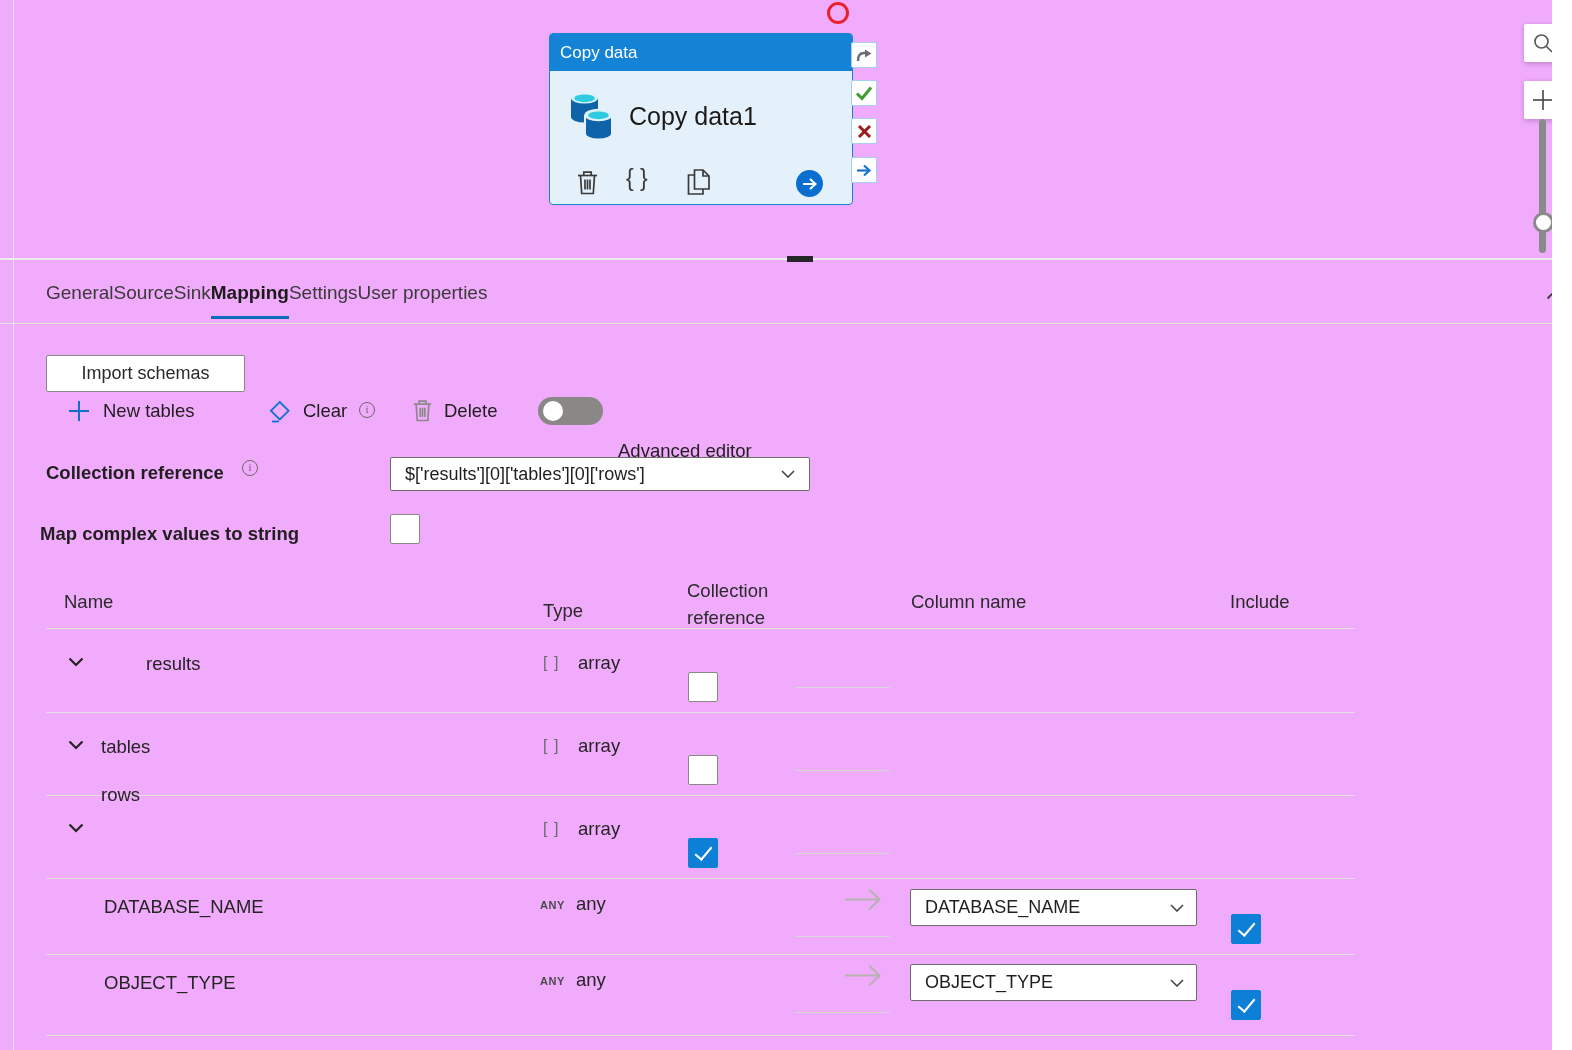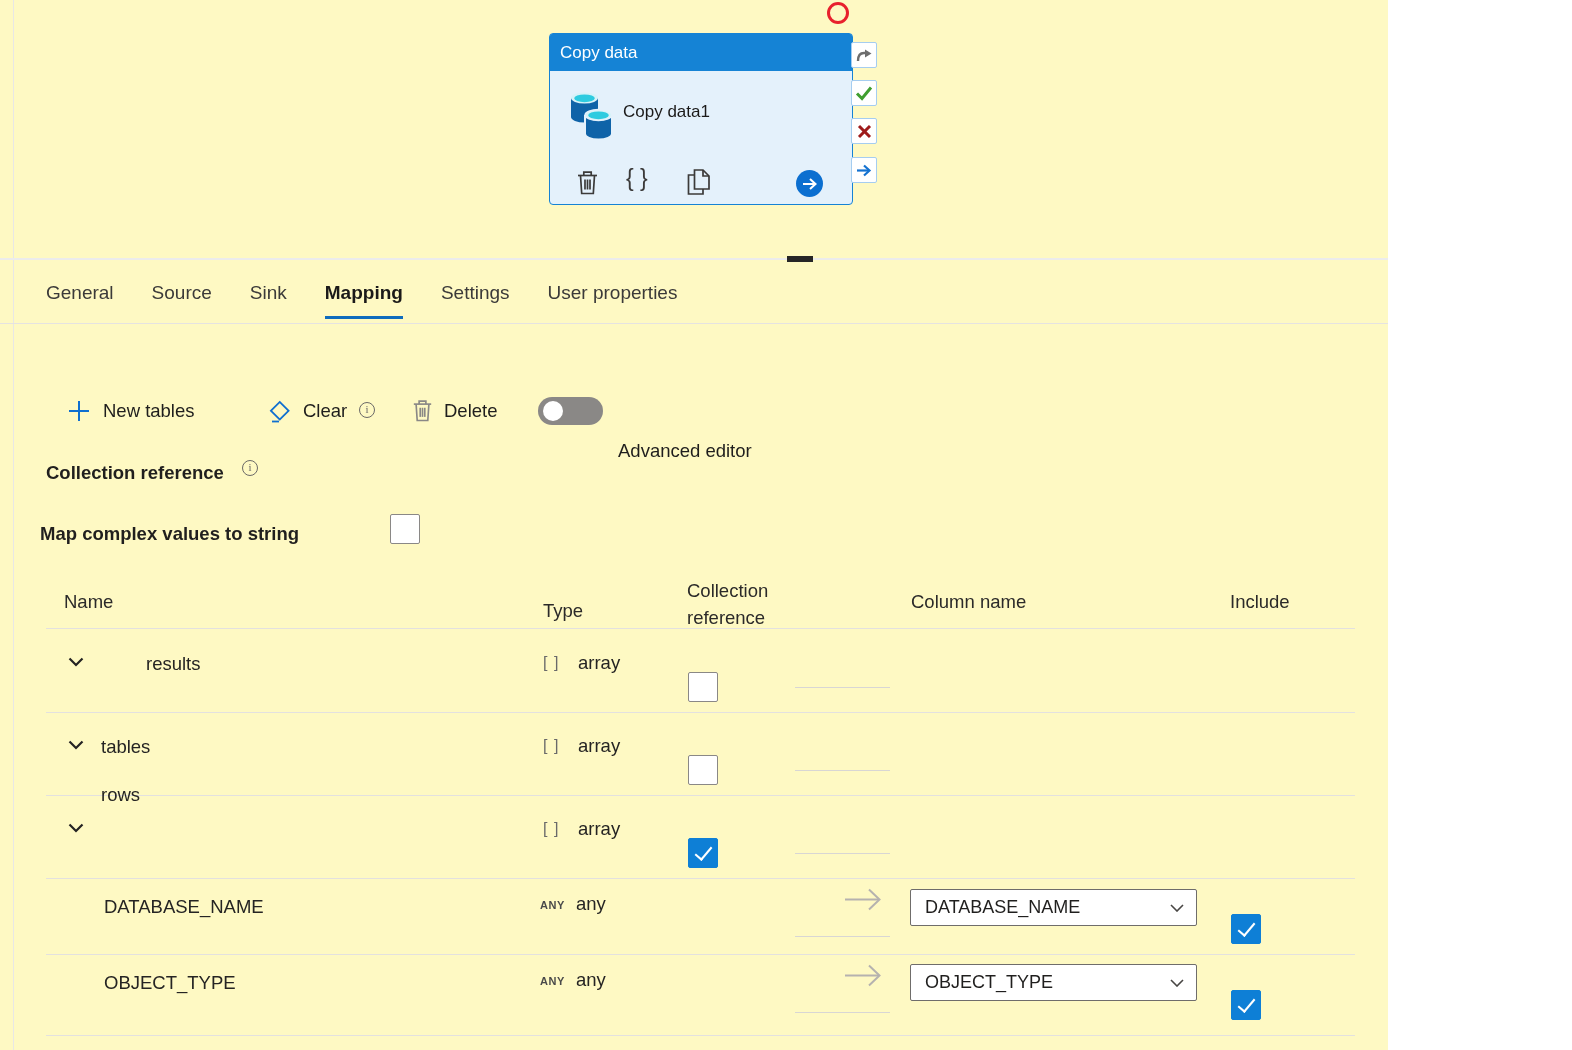--- a/index.html
+++ b/index.html
@@ -1,39 +1,39 @@
 <!DOCTYPE html>
 <html><head>
 <meta charset="utf-8">
 <style>
   html,body{margin:0;padding:0;background:#fff;}
-  #root{position:relative;width:1388px;height:1050px;overflow:hidden;background:#fef9c3;
+  #root{position:relative;width:1552px;height:1050px;overflow:hidden;background:#f0abfc;
         font-family:"Liberation Sans","DejaVu Sans",sans-serif;color:#323130;}
   .a{position:absolute;}
   .hline{position:absolute;height:1px;background:#e5e3e1;}
   
   .card{left:549px;top:33px;width:304px;height:172px;background:#e4f1fb;
         border:1.5px solid #1583d5;border-radius:4px;box-sizing:border-box;}
   .card-header{position:absolute;left:0;top:0;right:0;height:37px;background:#1583d5;
         color:#fff;font-size:17px;line-height:37px;padding-left:10px;border-radius:2px 2px 0 0;box-sizing:border-box;}
-  .card-name{position:absolute;left:73px;top:68px;font-size:17px;color:#1b1a19;}
+  .card-name{position:absolute;left:79px;top:68px;font-size:25px;color:#1b1a19;}
   .conn-box{position:absolute;left:851px;width:26px;height:26px;background:#fff;border:1px solid #a5cdf0;
         border-radius:2px;box-sizing:border-box;display:flex;align-items:center;justify-content:center;}
   .red-circle{left:827px;top:2px;width:22px;height:22px;border:3px solid #e8212d;border-radius:50%;box-sizing:border-box;}
   
   .float-btn{position:absolute;left:1524px;width:38px;height:38px;background:#fff;border-radius:2px;
         box-shadow:0 1.6px 5px rgba(0,0,0,.2);display:flex;align-items:center;justify-content:center;}
   .slider-track{left:1539px;top:119px;width:7px;height:134px;background:#8a8a8a;border-radius:4px;}
   .slider-knob{left:1532.5px;top:212px;width:21px;height:21px;background:#fff;border:3.5px solid #8a8a8a;
         border-radius:50%;box-sizing:border-box;}
   
   .split{left:0;top:258px;width:1572px;height:2px;background:#ececec;}
   .grip{left:787px;top:255.5px;width:26px;height:6px;background:#262626;}
   
-  .tabs{left:46px;top:282px;display:flex;gap:38px;}
+  .tabs{left:46px;top:282px;display:flex;}
   .tab{font-size:19px;color:#3b3a39;padding-bottom:12px;cursor:pointer;}
   .tab.active{font-weight:bold;color:#1b1a19;border-bottom:3px solid #0f6cbd;}
   
   .btn{left:46px;top:355px;width:199px;height:37px;background:#fff;border:1px solid #8a8886;border-radius:2px;
         box-sizing:border-box;font-size:18px;color:#2b2a29;display:flex;align-items:center;justify-content:center;}
   .tlabel{font-size:18.5px;color:#1f1e1d;}
   .toggle{left:538px;top:397px;width:65px;height:28px;background:#8a8886;border-radius:14px;}
   .toggle .knob{position:absolute;left:5px;top:4px;width:20px;height:20px;background:#fff;border-radius:50%;}
   .info{width:16px;height:16px;border:1.2px solid #6b6967;border-radius:50%;box-sizing:border-box;
         font-size:11px;color:#6b6967;text-align:center;line-height:13px;font-family:"Liberation Serif",serif;}
@@ -164,20 +164,21 @@
     <div class="tab">Settings</div>
     <div class="tab">User properties</div>
   </div>
   <div class="a" style="left:1546px;top:288px;">
     <svg width="21" height="12" viewBox="0 0 21 12" fill="none" stroke="#3b3a39" stroke-width="1.8">
       <path d="M1.5 10.5 L10.5 1.5 L19.5 10.5"></path>
     </svg>
   </div>
   <div class="hline" style="left:0;top:323px;width:1553px;"></div>
 
+  <div class="a btn">Import schemas</div>
 
   <div class="a" style="left:68px;top:400px;">
     <svg width="22" height="22" viewBox="0 0 22 22" stroke="#0f6fd0" stroke-width="2">
         <path d="M11 1 V21"></path>
         <path d="M1 11 H21"></path>
       </svg>
   </div>
   <div class="a tlabel" style="left:103px;top:400px;">New tables</div>
 
   <div class="a" style="left:266px;top:397px;">
@@ -201,20 +202,26 @@
   </div>
   <div class="a tlabel" style="left:444px;top:400px;">Delete</div>
 
   <div class="a toggle">
       <div class="knob"></div>
     </div>
   <div class="a tlabel" style="left:618px;top:400px;margin-top:40px;">Advanced editor</div>
 
   <div class="a flabel" style="left:46px;top:462px;">Collection reference</div>
   <div class="a info" style="left:242px;top:460px;"></div>
+  <div class="a dd" style="left:390px;top:457px;width:420px;height:34px;padding:0 14px;">
+    <span>$['results'][0]['tables'][0]['rows']</span>
+    <svg width="14" height="8" viewBox="0 0 14 8" fill="none" stroke="#484644" stroke-width="1.6">
+        <path d="M1 1 L7 7 L13 1"></path>
+      </svg>
+  </div>
 
   <div class="a flabel" style="left:40px;top:523px;">Map complex values to string</div>
   <div class="cb" style="left:390px;top:514px;"></div>
 
   <div class="a th" style="left:64px;top:591px;">Name</div>
   <div class="a th" style="left:543px;top:600px;">Type</div>
   <div class="a th" style="left:687px;top:577px;width:104px;line-height:27px;">Collection reference</div>
   <div class="a th" style="left:911px;top:591px;">Column name</div>
   <div class="a th" style="left:1230px;top:591px;">Include</div>
 

